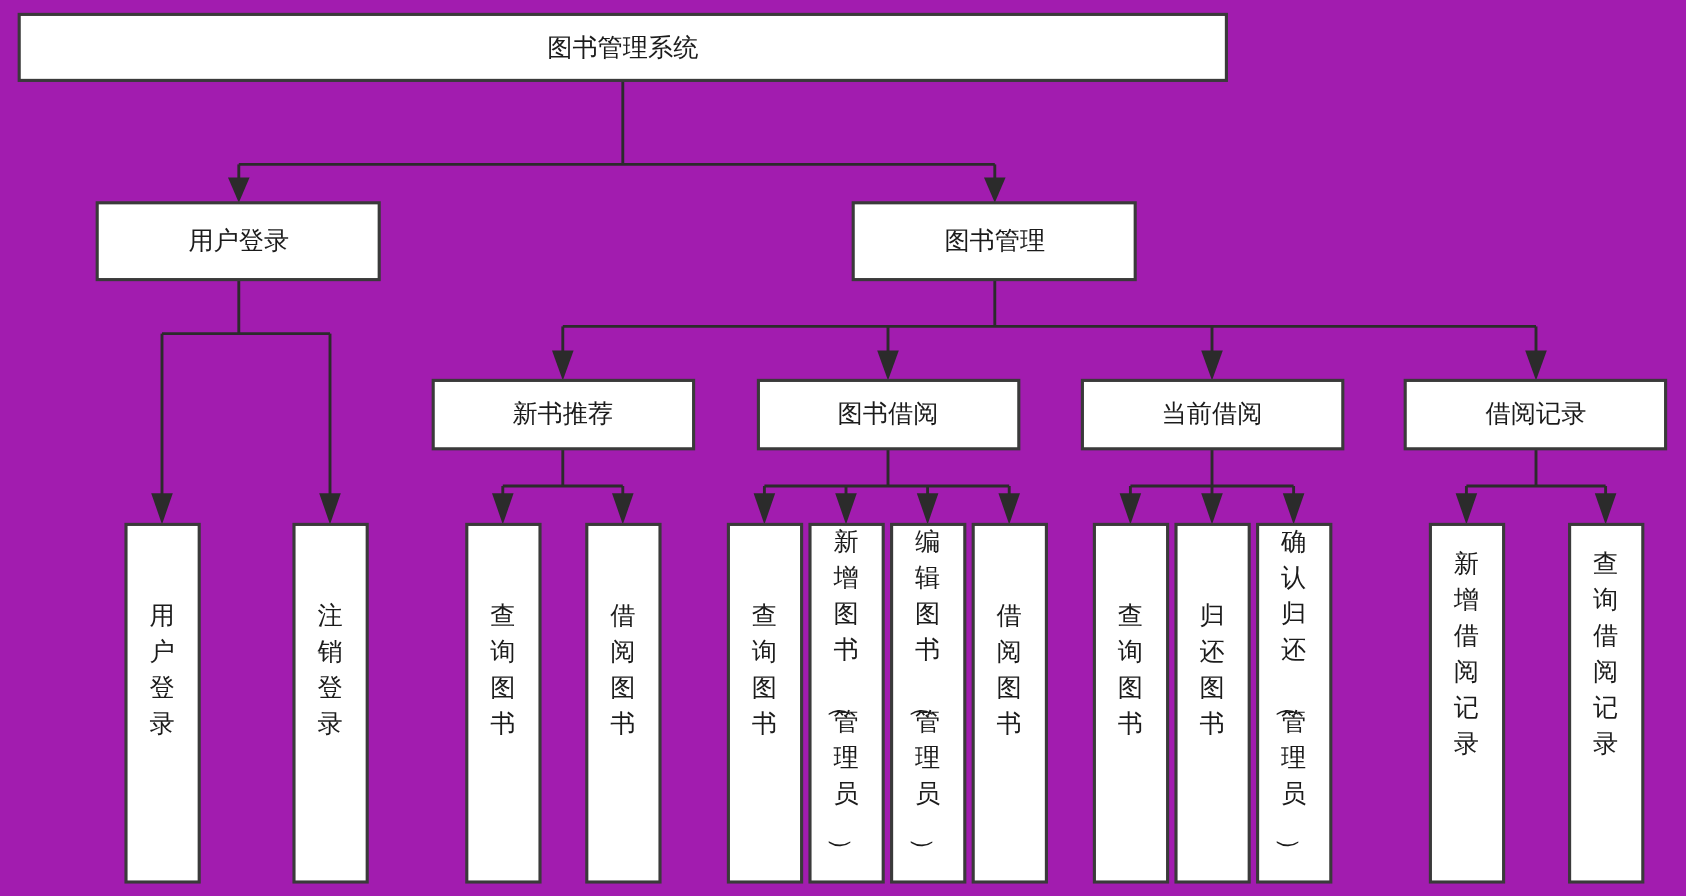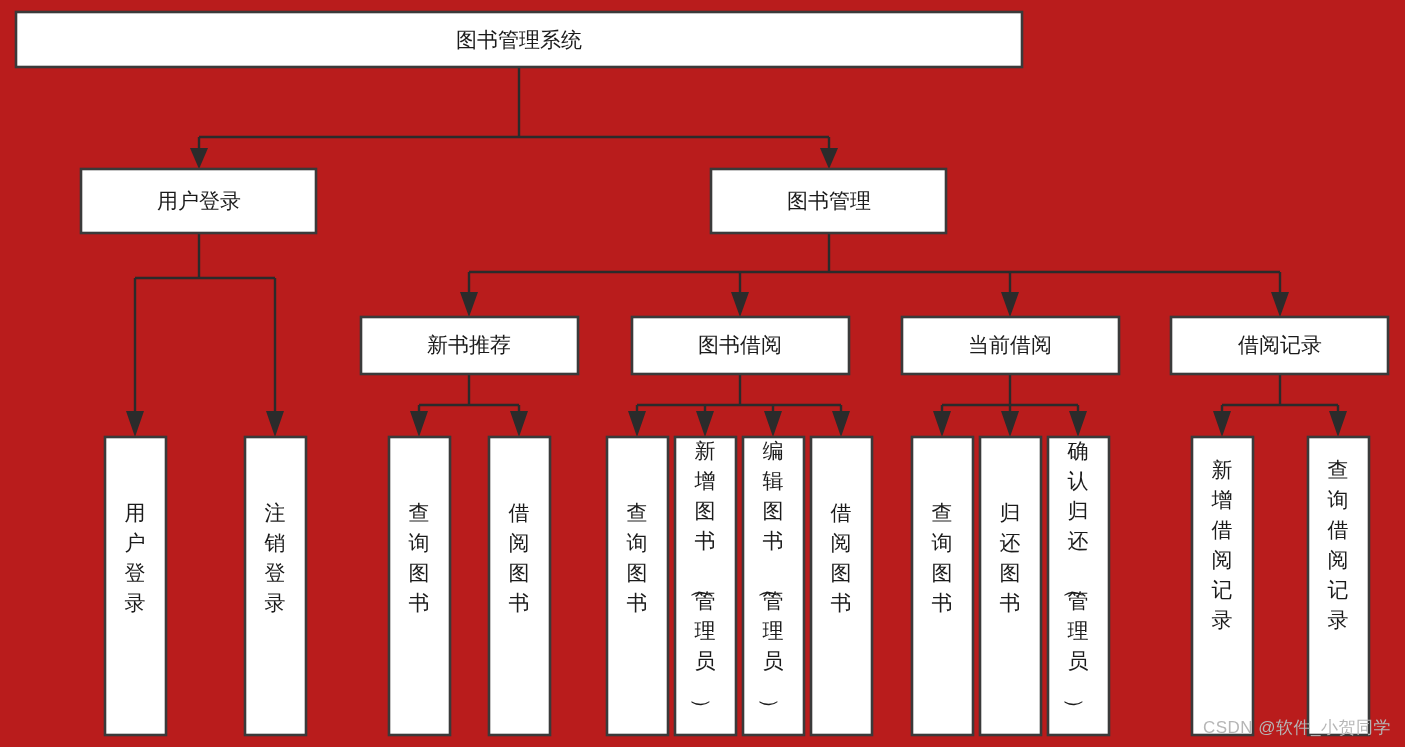--- a/index.html
+++ b/index.html
@@ -10,21 +10,21 @@
   body {
     width: 1405px;
     height: 747px;
     font-family: "Liberation Sans", "DejaVu Sans", sans-serif;
     overflow: hidden;
   }
   #diagram-root {
     position: relative;
     width: 1405px;
     height: 747px;
-    background: #b91c1c;
+    background: #a21caf;
     text-decoration: underline;
   }
   svg.diagram-canvas {
     position: absolute;
     left: 0;
     top: 0;
     width: 1405px;
     height: 747px;
     display: block;
   }
@@ -231,14 +231,13 @@
       <text class="node-label-v" x="1222" y="477"><tspan x="1222" y="477">新</tspan><tspan x="1222" y="507">增</tspan><tspan x="1222" y="537">借</tspan><tspan x="1222" y="567">阅</tspan><tspan x="1222" y="597">记</tspan><tspan x="1222" y="627">录</tspan></text>
     </g>
 
     <g>
       <rect class="node-box" x="1308" y="437" width="61" height="298"></rect>
       <text class="node-label-v" x="1338" y="477"><tspan x="1338" y="477">查</tspan><tspan x="1338" y="507">询</tspan><tspan x="1338" y="537">借</tspan><tspan x="1338" y="567">阅</tspan><tspan x="1338" y="597">记</tspan><tspan x="1338" y="627">录</tspan></text>
     </g>
 
   </svg>
 
-  <div class="watermark-text">CSDN @软件_小贺同学</div>
 </div>
 
 </body></html>

